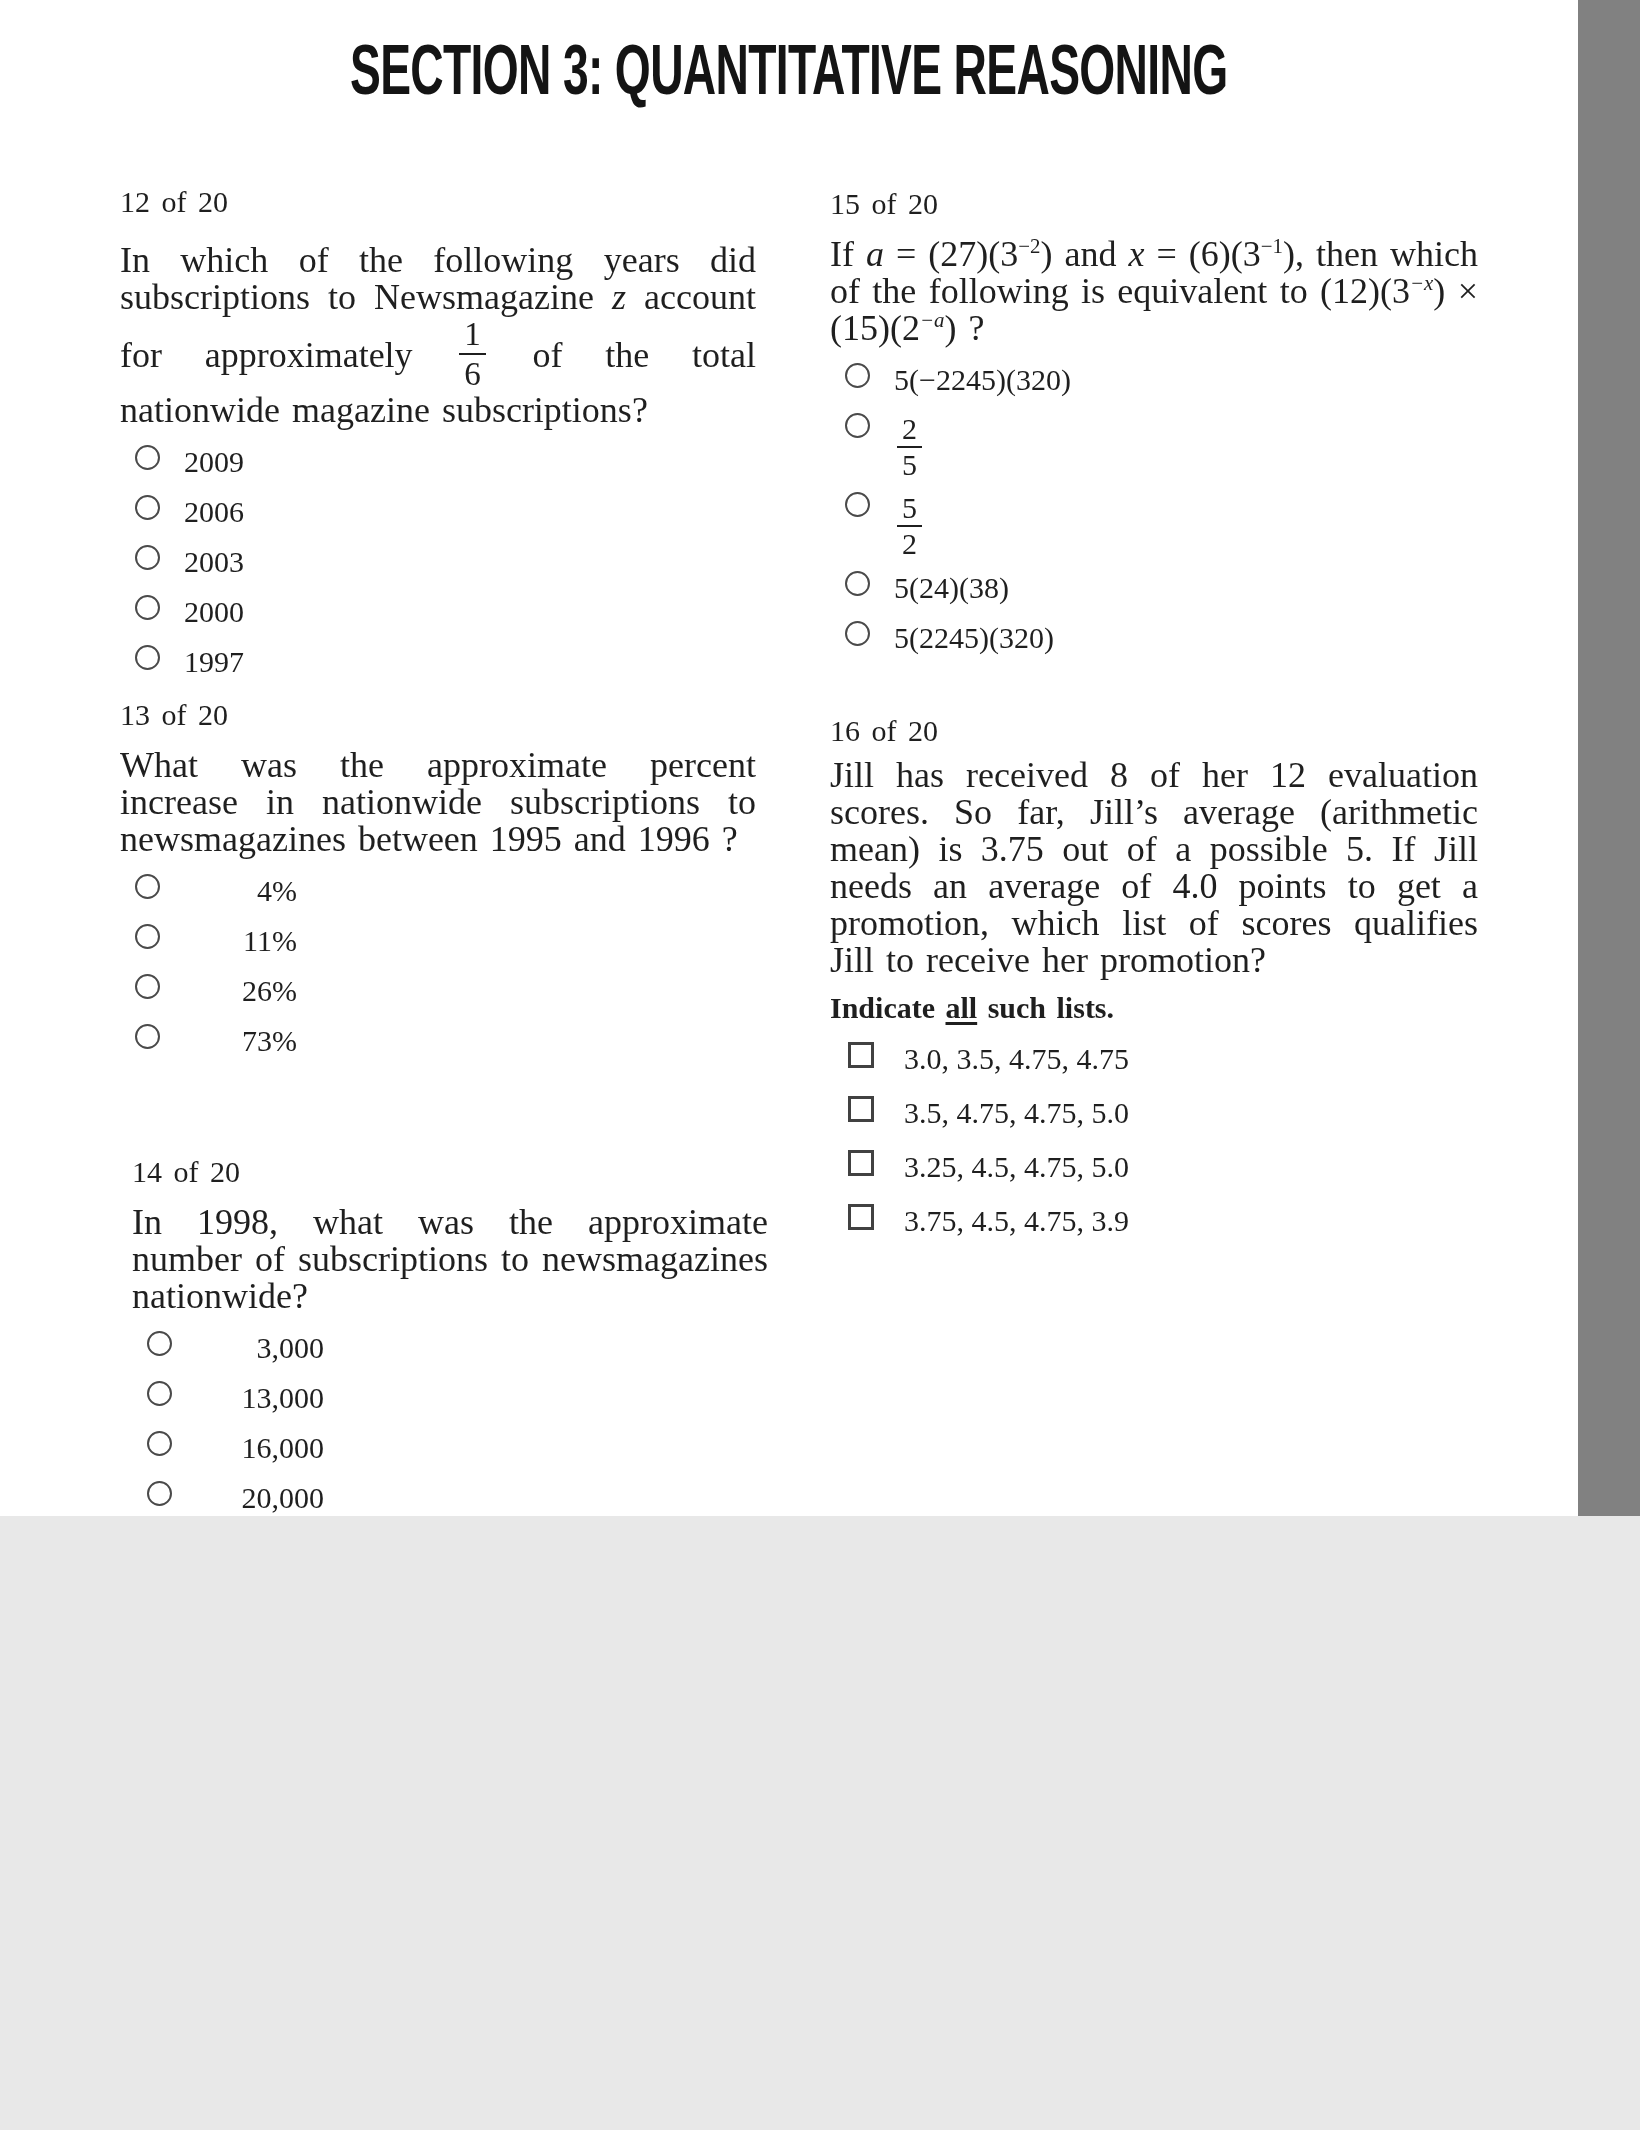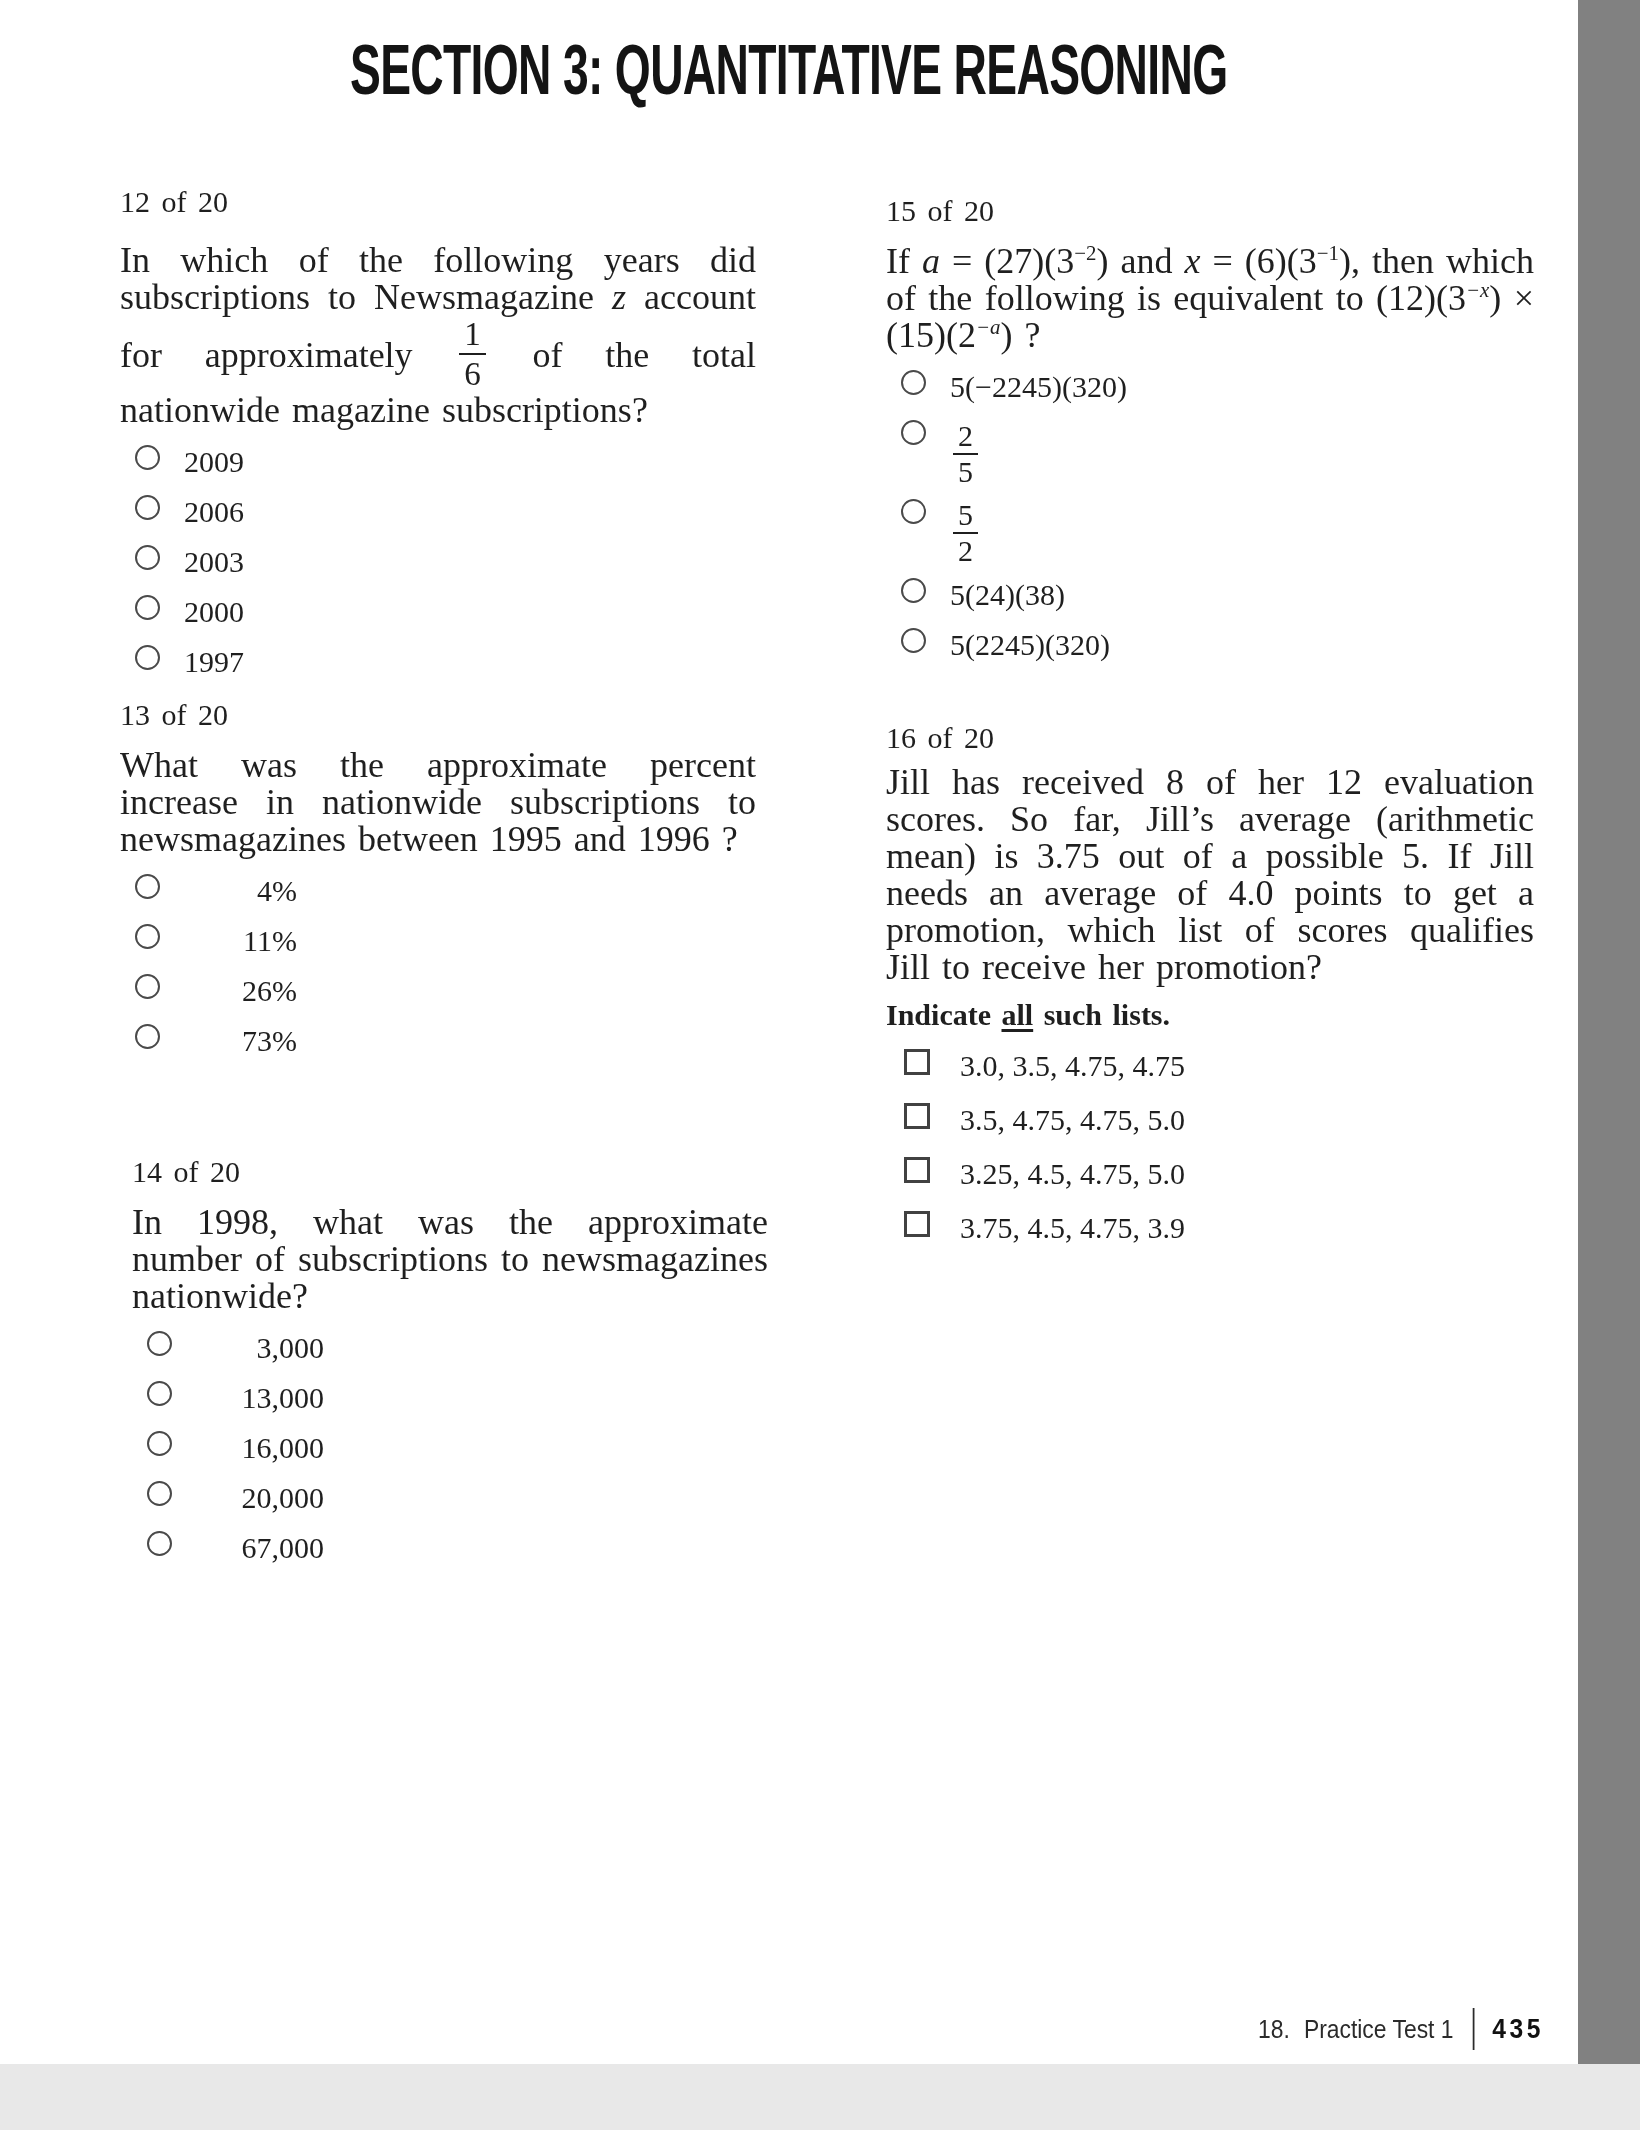--- a/index.html
+++ b/index.html
@@ -1,18 +1,18 @@
 <!DOCTYPE html>
 <html><head>
 <meta charset="utf-8">
 <style>
   html,body { margin:0; padding:0; background:#e8e8e8; }
   #page {
     position:relative;
-    width:1640px; height:2064px;
+    width:1640px; height:1516px;
     background:#ffffff;
     overflow:hidden;
     font-family:"Liberation Serif","DejaVu Serif",serif;
     color:#1f1f1f;
   }
   
   .edge-bar {
     position:absolute; top:0; right:0;
     width:62px; height:2130px;
     background:#818181;
@@ -26,21 +26,21 @@
     display:inline-block;
     font-family:"Liberation Sans",sans-serif;
     font-weight:700; font-size:70px; color:#141414;
     letter-spacing:-1px;
     transform:scaleX(0.66);
     transform-origin:center center;
   }
   
   .q { position:absolute; }
   .q-left  { left:120px; width:636px; }
-  .q-right { left:886px; width:648px;margin-top:7px; }
+  .q-right { left:830px; width:648px; }
   .qnum { font-size:30px; line-height:37px; word-spacing:4px; }
   .qbody {
     font-size:36px; line-height:37px;
     text-align:justify; word-spacing:3px;
     margin-top:22px;
   }
   .qbody i { font-style:italic; }
   sup { font-size:0.58em; line-height:0; vertical-align:0.6em; }
   u { text-underline-offset:4px; }
   

